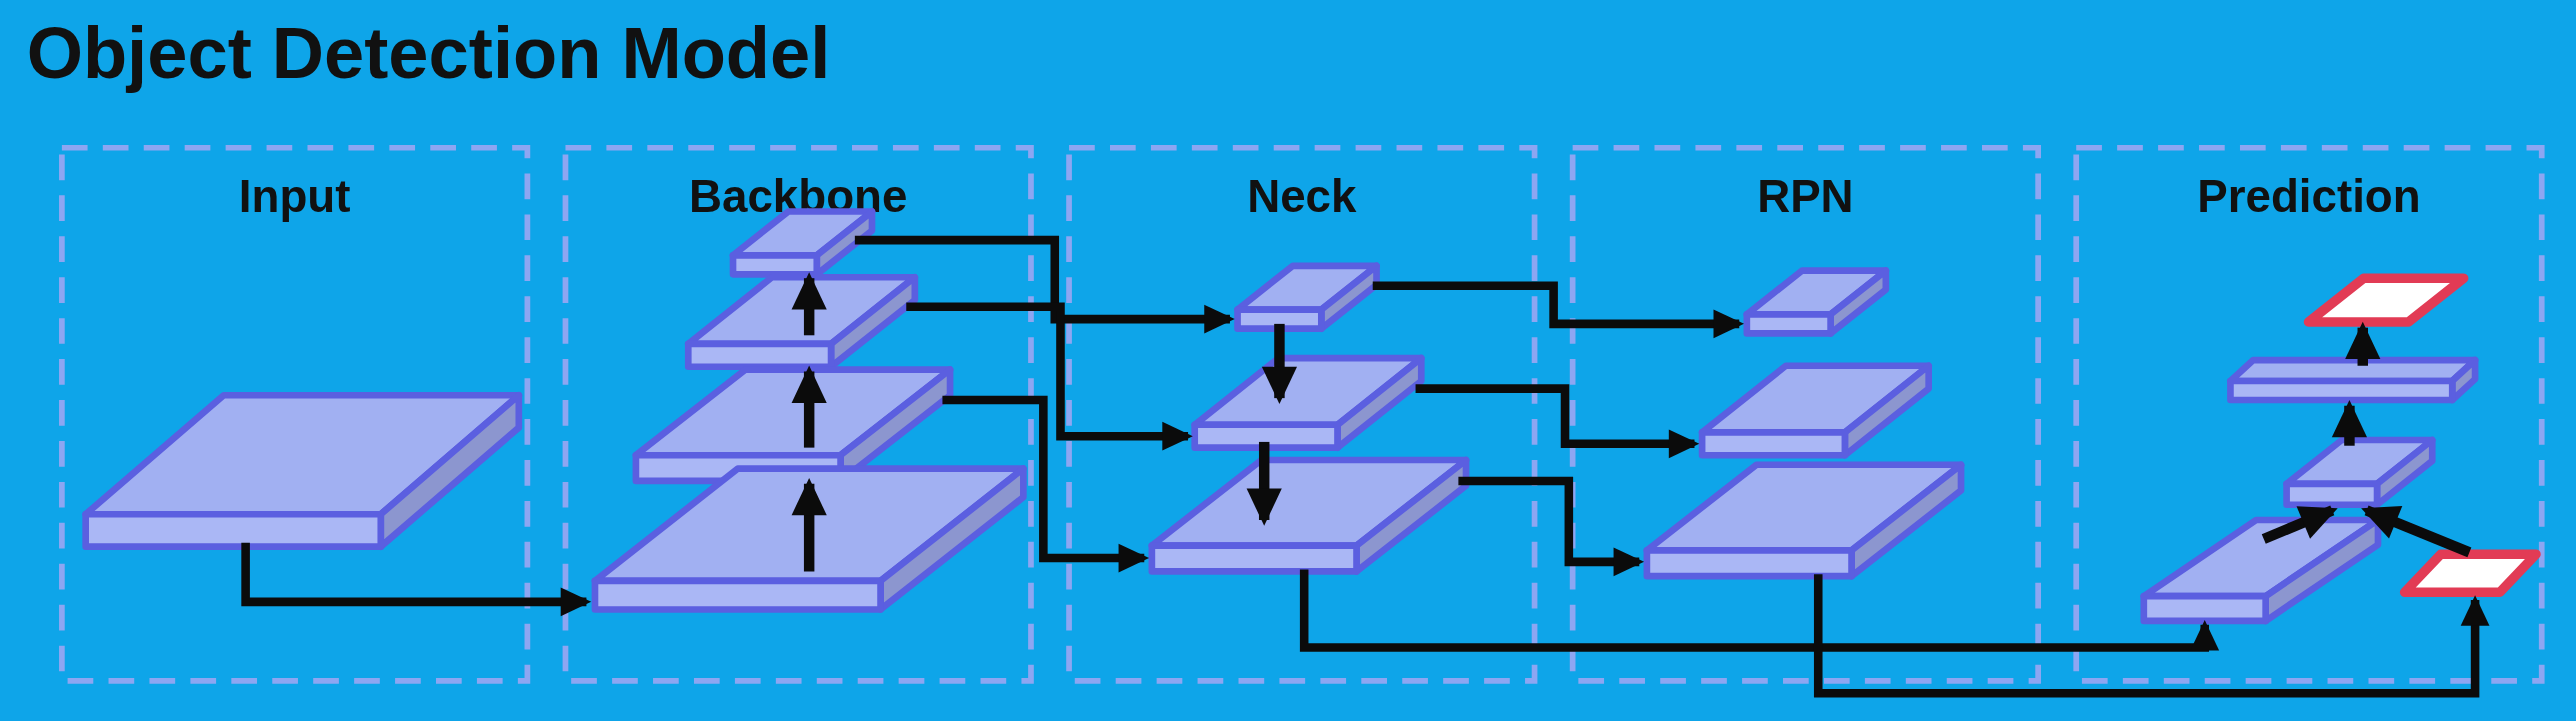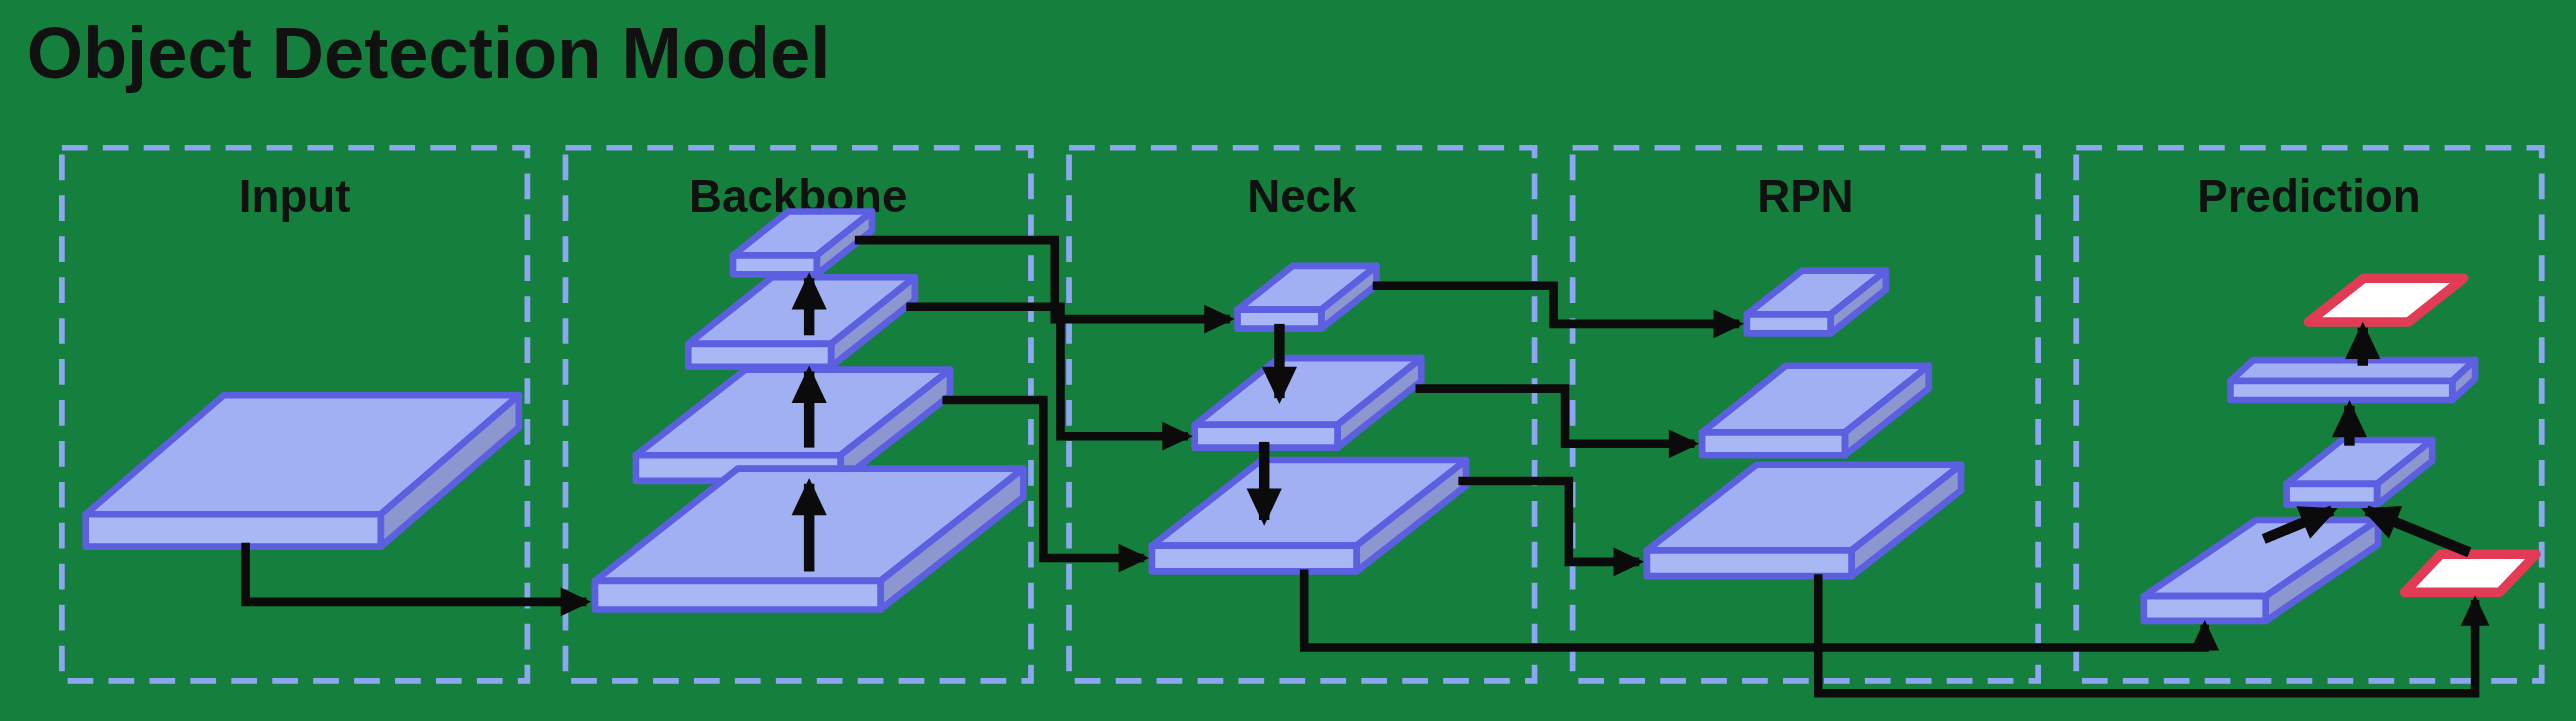--- a/index.html
+++ b/index.html
@@ -5,21 +5,21 @@
   html, body {
     margin: 0;
     padding: 0;
     background: #ffffff;
     font-family: "Liberation Sans", sans-serif;
   }
   .canvas {
     position: relative;
     width: 2576px;
     height: 722px;
-    background: #15803d;
+    background: #0ea5e9;
     overflow: hidden;
   }
   svg { display: block; }
   svg text {
     font-family: "Liberation Sans", "DejaVu Sans", sans-serif;
     fill: #111111;
   }
   .title-text { font-weight: bold; }
   .stage-label { font-weight: bold; }
 </style>

